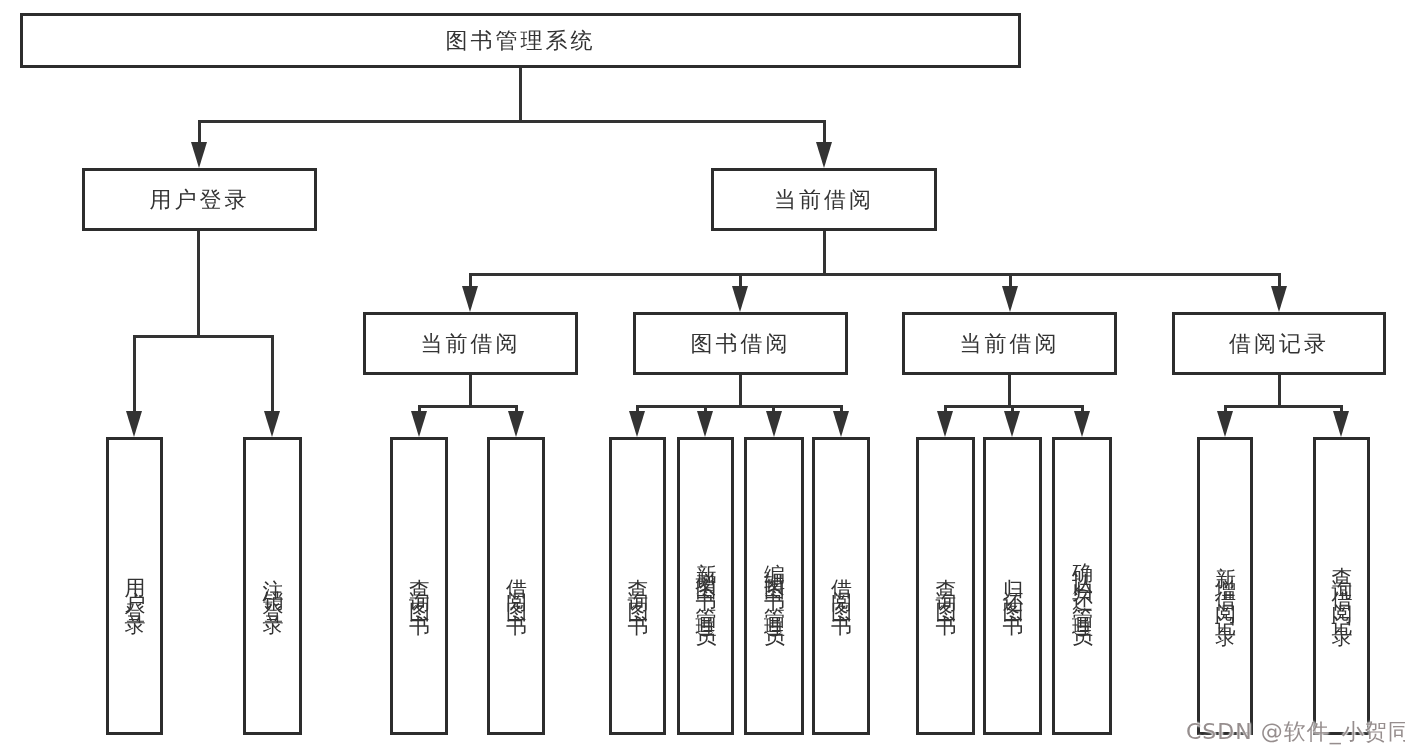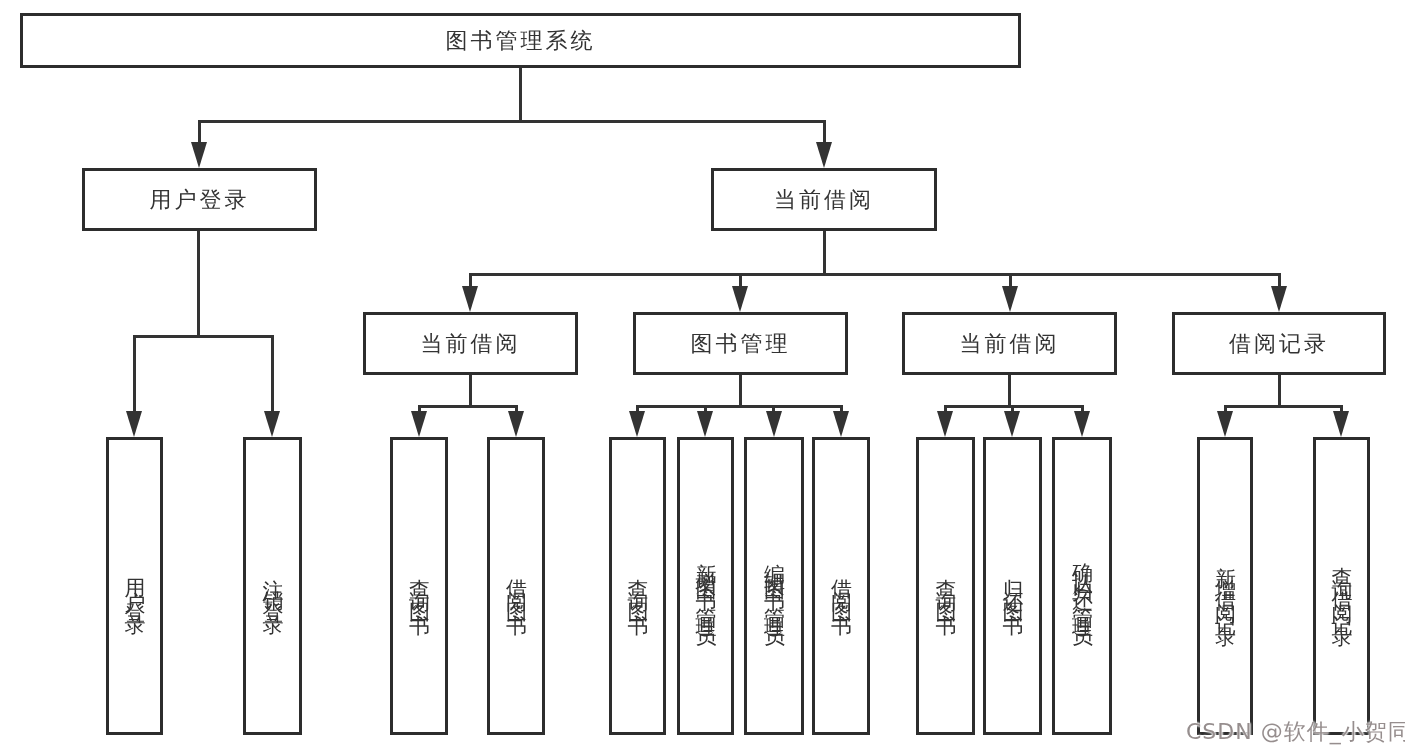--- a/index.html
+++ b/index.html
@@ -72,21 +72,21 @@
   <div class="line" style="left:1278px;top:273px;width:3px;height:19px"></div>
   <div class="arrow" style="left:462px;top:286px"></div>
   <div class="arrow" style="left:732px;top:286px"></div>
   <div class="arrow" style="left:1002px;top:286px"></div>
   <div class="arrow" style="left:1271px;top:286px"></div>
 
   <div class="box h" style="left:363px;top:312px;width:215px;height:63px">
     <span>当前借阅</span>
   </div>
   <div class="box h" style="left:633px;top:312px;width:215px;height:63px">
-    <span>图书管理</span>
+    <span>图书借阅</span>
   </div>
   <div class="box h" style="left:1172px;top:312px;width:214px;height:63px">
     <span>借阅记录</span>
   </div>
   <div class="box h" style="left:902px;top:312px;width:215px;height:63px">
     <span>当前借阅</span>
   </div>
 
   <div class="line" style="left:469px;top:375px;width:3px;height:33px"></div>
   <div class="line" style="left:418px;top:405px;width:100px;height:3px"></div>

